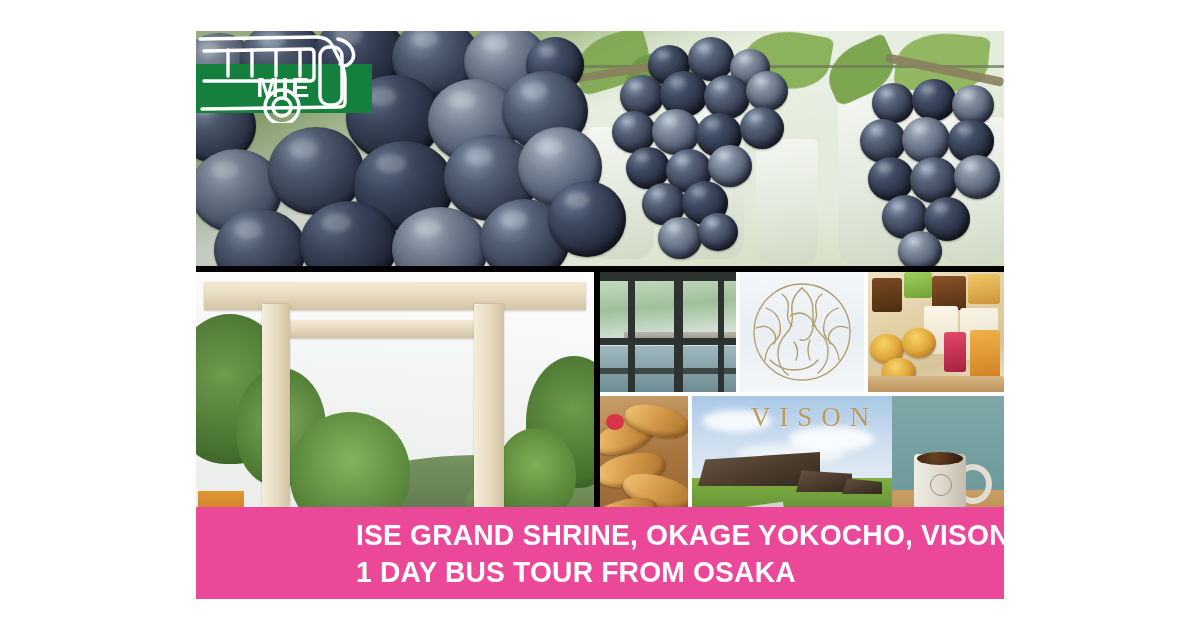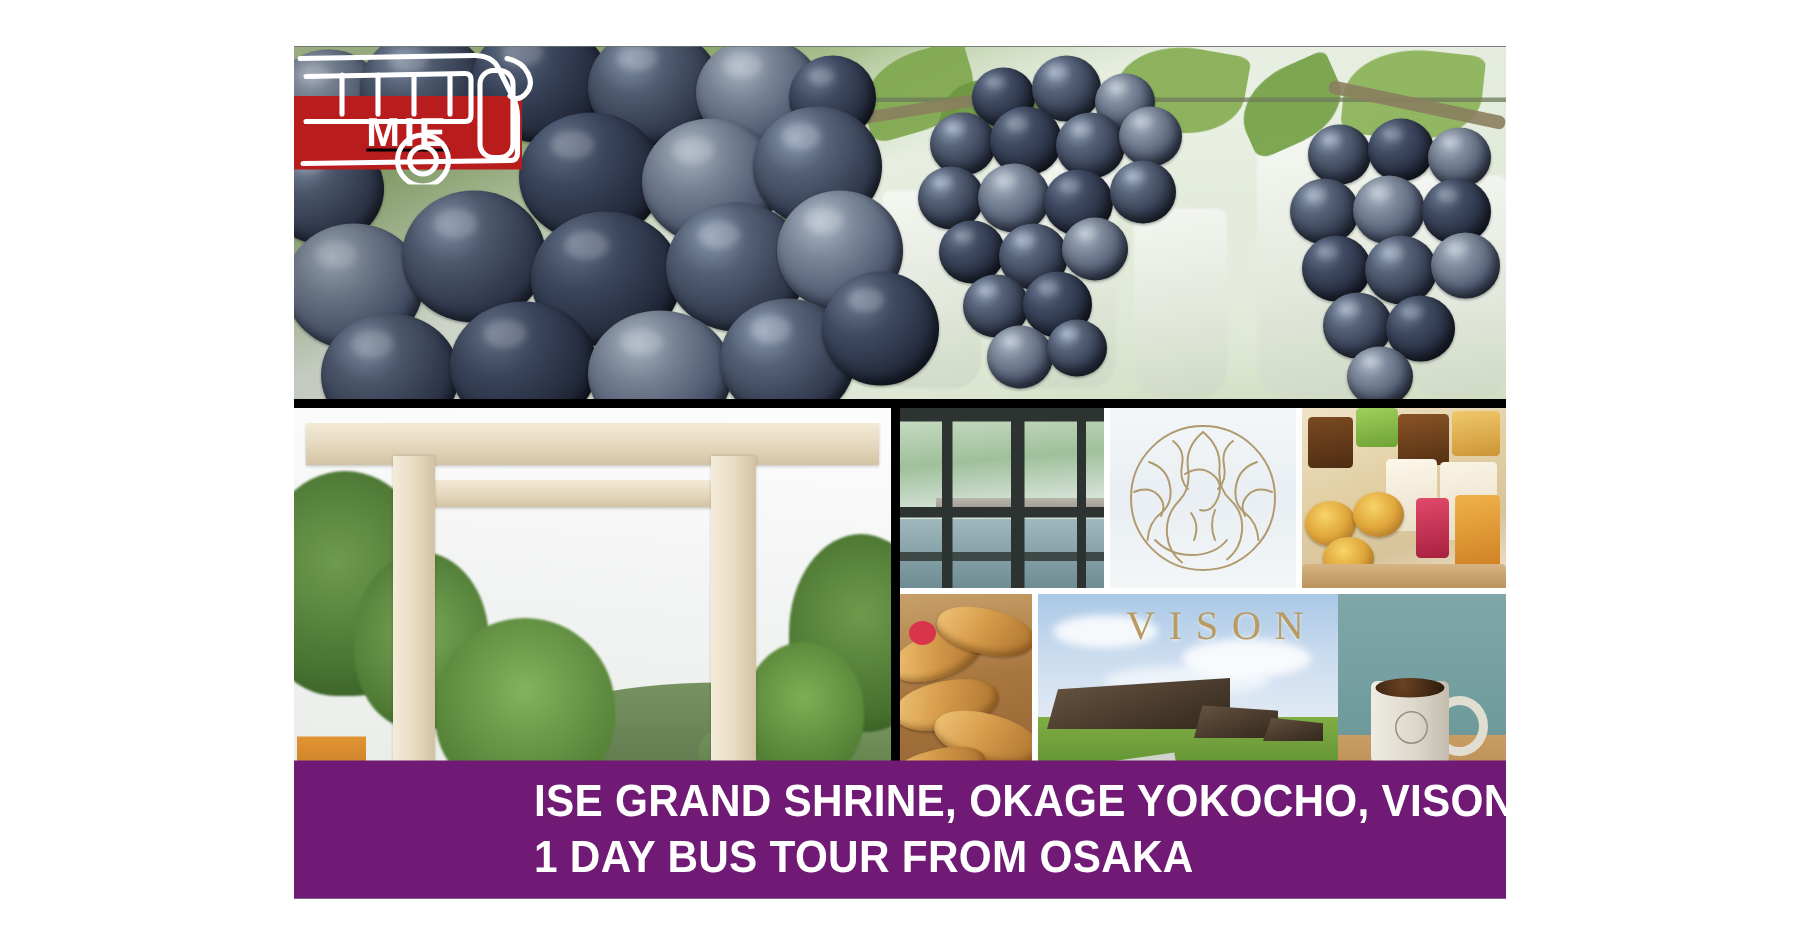--- a/index.html
+++ b/index.html
@@ -107,28 +107,27 @@
     position: absolute; inset: 0;
     background: linear-gradient(100deg, rgba(10,14,24,.18) 0%, rgba(10,14,24,0) 46%);
     pointer-events: none;
   }
 
   
   #mie-badge {
     position: absolute;
     left: 0px;
     top: 33px;
-    width: 152px;
+    width: 176px;
     height: 49px;
-    background: #b91c1c;
+    background: #15803d;
     display: flex;
     align-items: center;
     justify-content: center;
     z-index: 6;
-    text-decoration: underline;
   }
   #mie-badge span {
     color: #ffffff;
     font-size: 27px;
     font-weight: 700;
     letter-spacing: 2.5px;
     font-family: "Liberation Sans", sans-serif;
   }
 
   
@@ -340,21 +339,21 @@
     border: 1.5px solid #9a8f7c;
   }
 
   
   #banner {
     position: absolute;
     left: 0;
     bottom: 0;
     width: 808px;
     height: 92px;
-    background: #701a75;
+    background: #ec4899;
     z-index: 10;
   }
   #banner-text {
     position: absolute;
     left: 160px;
     top: 9px;
     right: 8px;
   }
   #banner-text .line {
     color: #ffffff;

